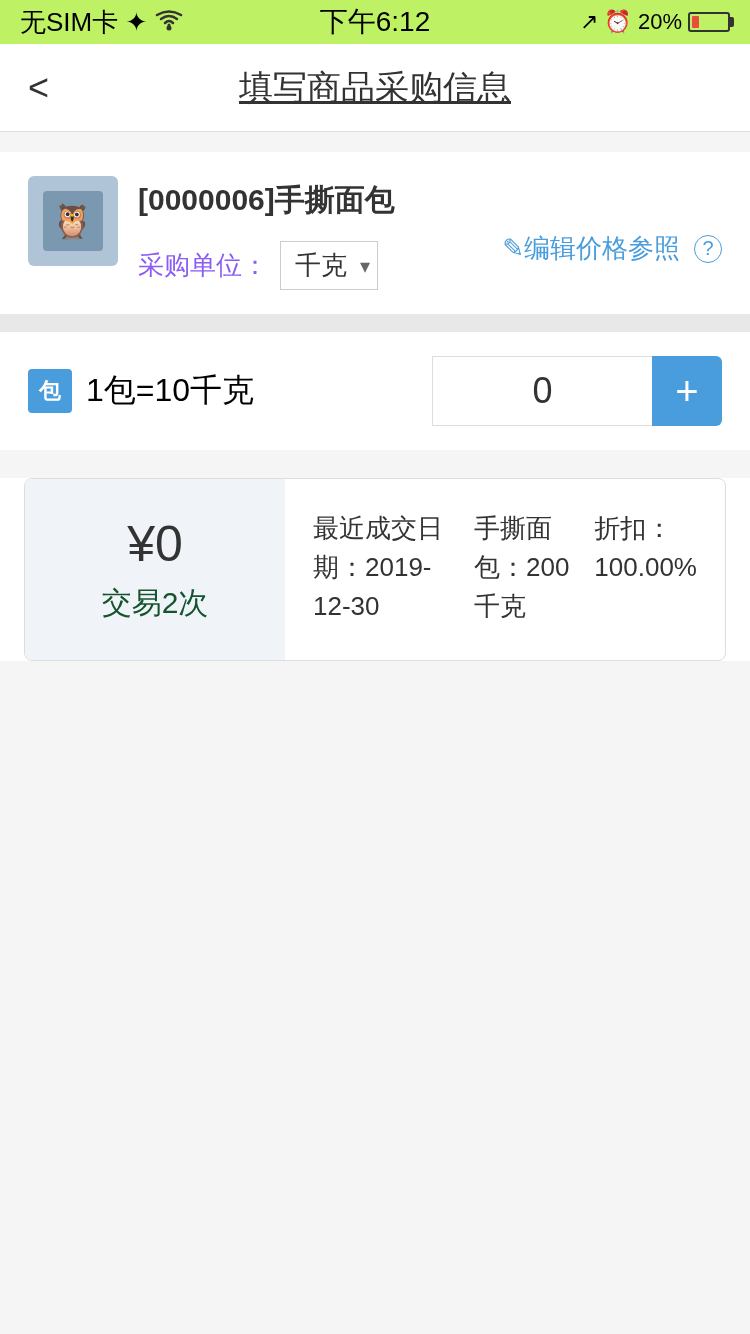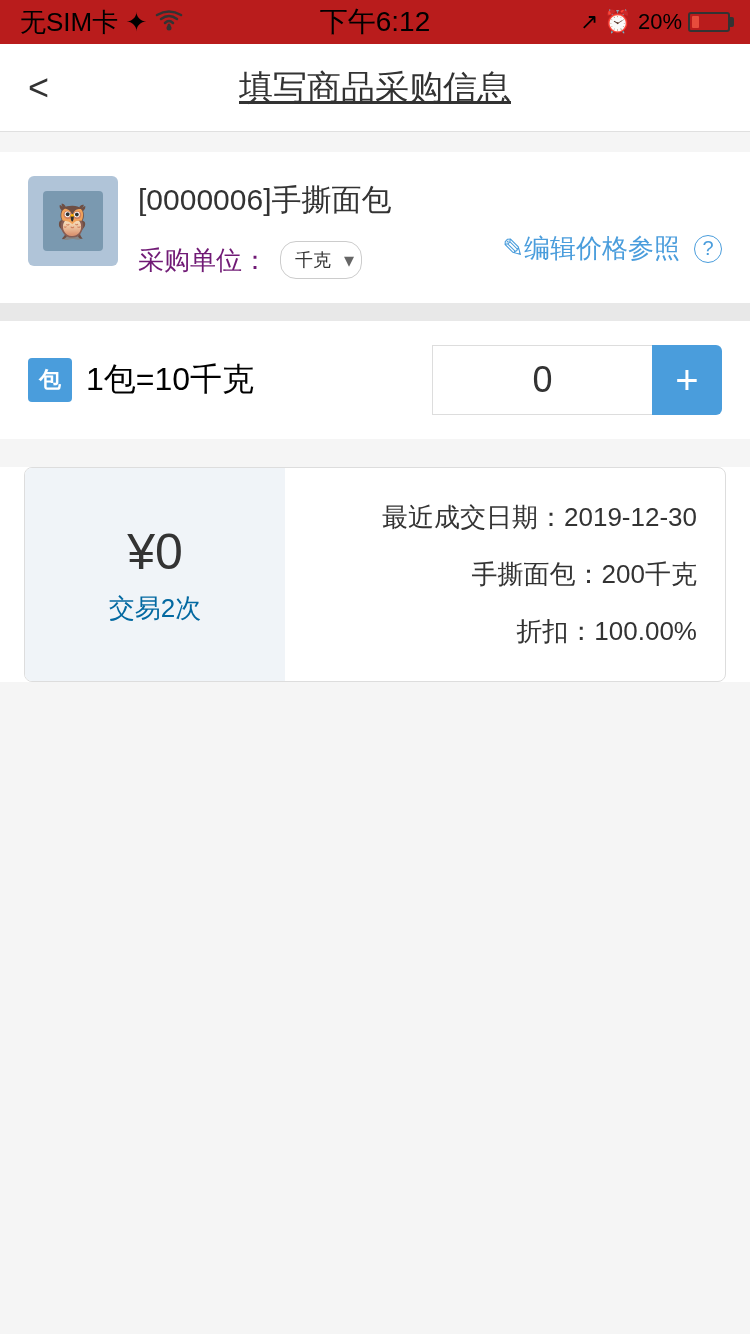--- a/index.html
+++ b/index.html
@@ -9,21 +9,21 @@
       min-height: 1334px;
       font-family: -apple-system, "PingFang SC", "Helvetica Neue", Arial, sans-serif;
       background: #f5f5f5;
       overflow-x: hidden;
     }
 
     
     .status-bar {
       width: 750px;
       height: 44px;
-      background: #b91c1c;
+      background: #bef264;
       display: flex;
       align-items: center;
       justify-content: space-between;
       padding: 0 20px;
       font-size: 28px;
       font-weight: 500;
     }
     .status-left {
       display: flex;
       align-items: center;
@@ -137,50 +137,50 @@
     }
     .product-info {
       display: flex;
       flex-direction: column;
       justify-content: space-between;
       padding-top: 4px;
     }
     .product-name {
       font-size: 30px;
       color: #333;
-      font-weight: 400;
+      font-weight: 700;
     }
     .product-unit-row {
       display: flex;
       align-items: center;
       gap: 12px;
       margin-top: 20px;
     }
     .unit-label {
       font-size: 26px;
-      color: #701a75;
+      color: #8b5cf6;
     }
     .unit-select-wrap {
       position: relative;
       display: inline-flex;
       align-items: center;
     }
     .unit-select-wrap::after {
       content: '▾';
       position: absolute;
       right: 8px;
       font-size: 20px;
       color: #666;
       pointer-events: none;
     }
     .unit-select-box {
       border: 1px solid #ccc;
-      border-radius: 16px;
+      border-radius: 0;
       padding: 6px 30px 6px 14px;
-      font-size: 18px;
+      font-size: 26px;
       color: #333;
       background: #fff;
     }
     .edit-btn {
       color: #4a9ddc;
       font-size: 26px;
       display: flex;
       align-items: center;
       gap: 4px;
     }
@@ -326,31 +326,30 @@
       justify-content: center;
       padding: 36px 20px;
       gap: 10px;
     }
     .price-main {
       font-size: 50px;
       color: #333;
       font-weight: 400;
     }
     .price-sub {
-      font-size: 26px;
-      color: #0369a1;
+      font-size: 30px;
+      color: #14532d;
     }
     .price-card-right {
       flex: 1;
       padding: 30px 28px;
       display: flex;
-      flex-direction: column;
+      flex-direction: row;
       gap: 18px;
       justify-content: center;
-      align-items: flex-end;
     }
     .price-detail-row {
       font-size: 26px;
       color: #333;
       line-height: 1.5;
     }
 
     
     .bottom-fill {
       background: #f5f5f5;

